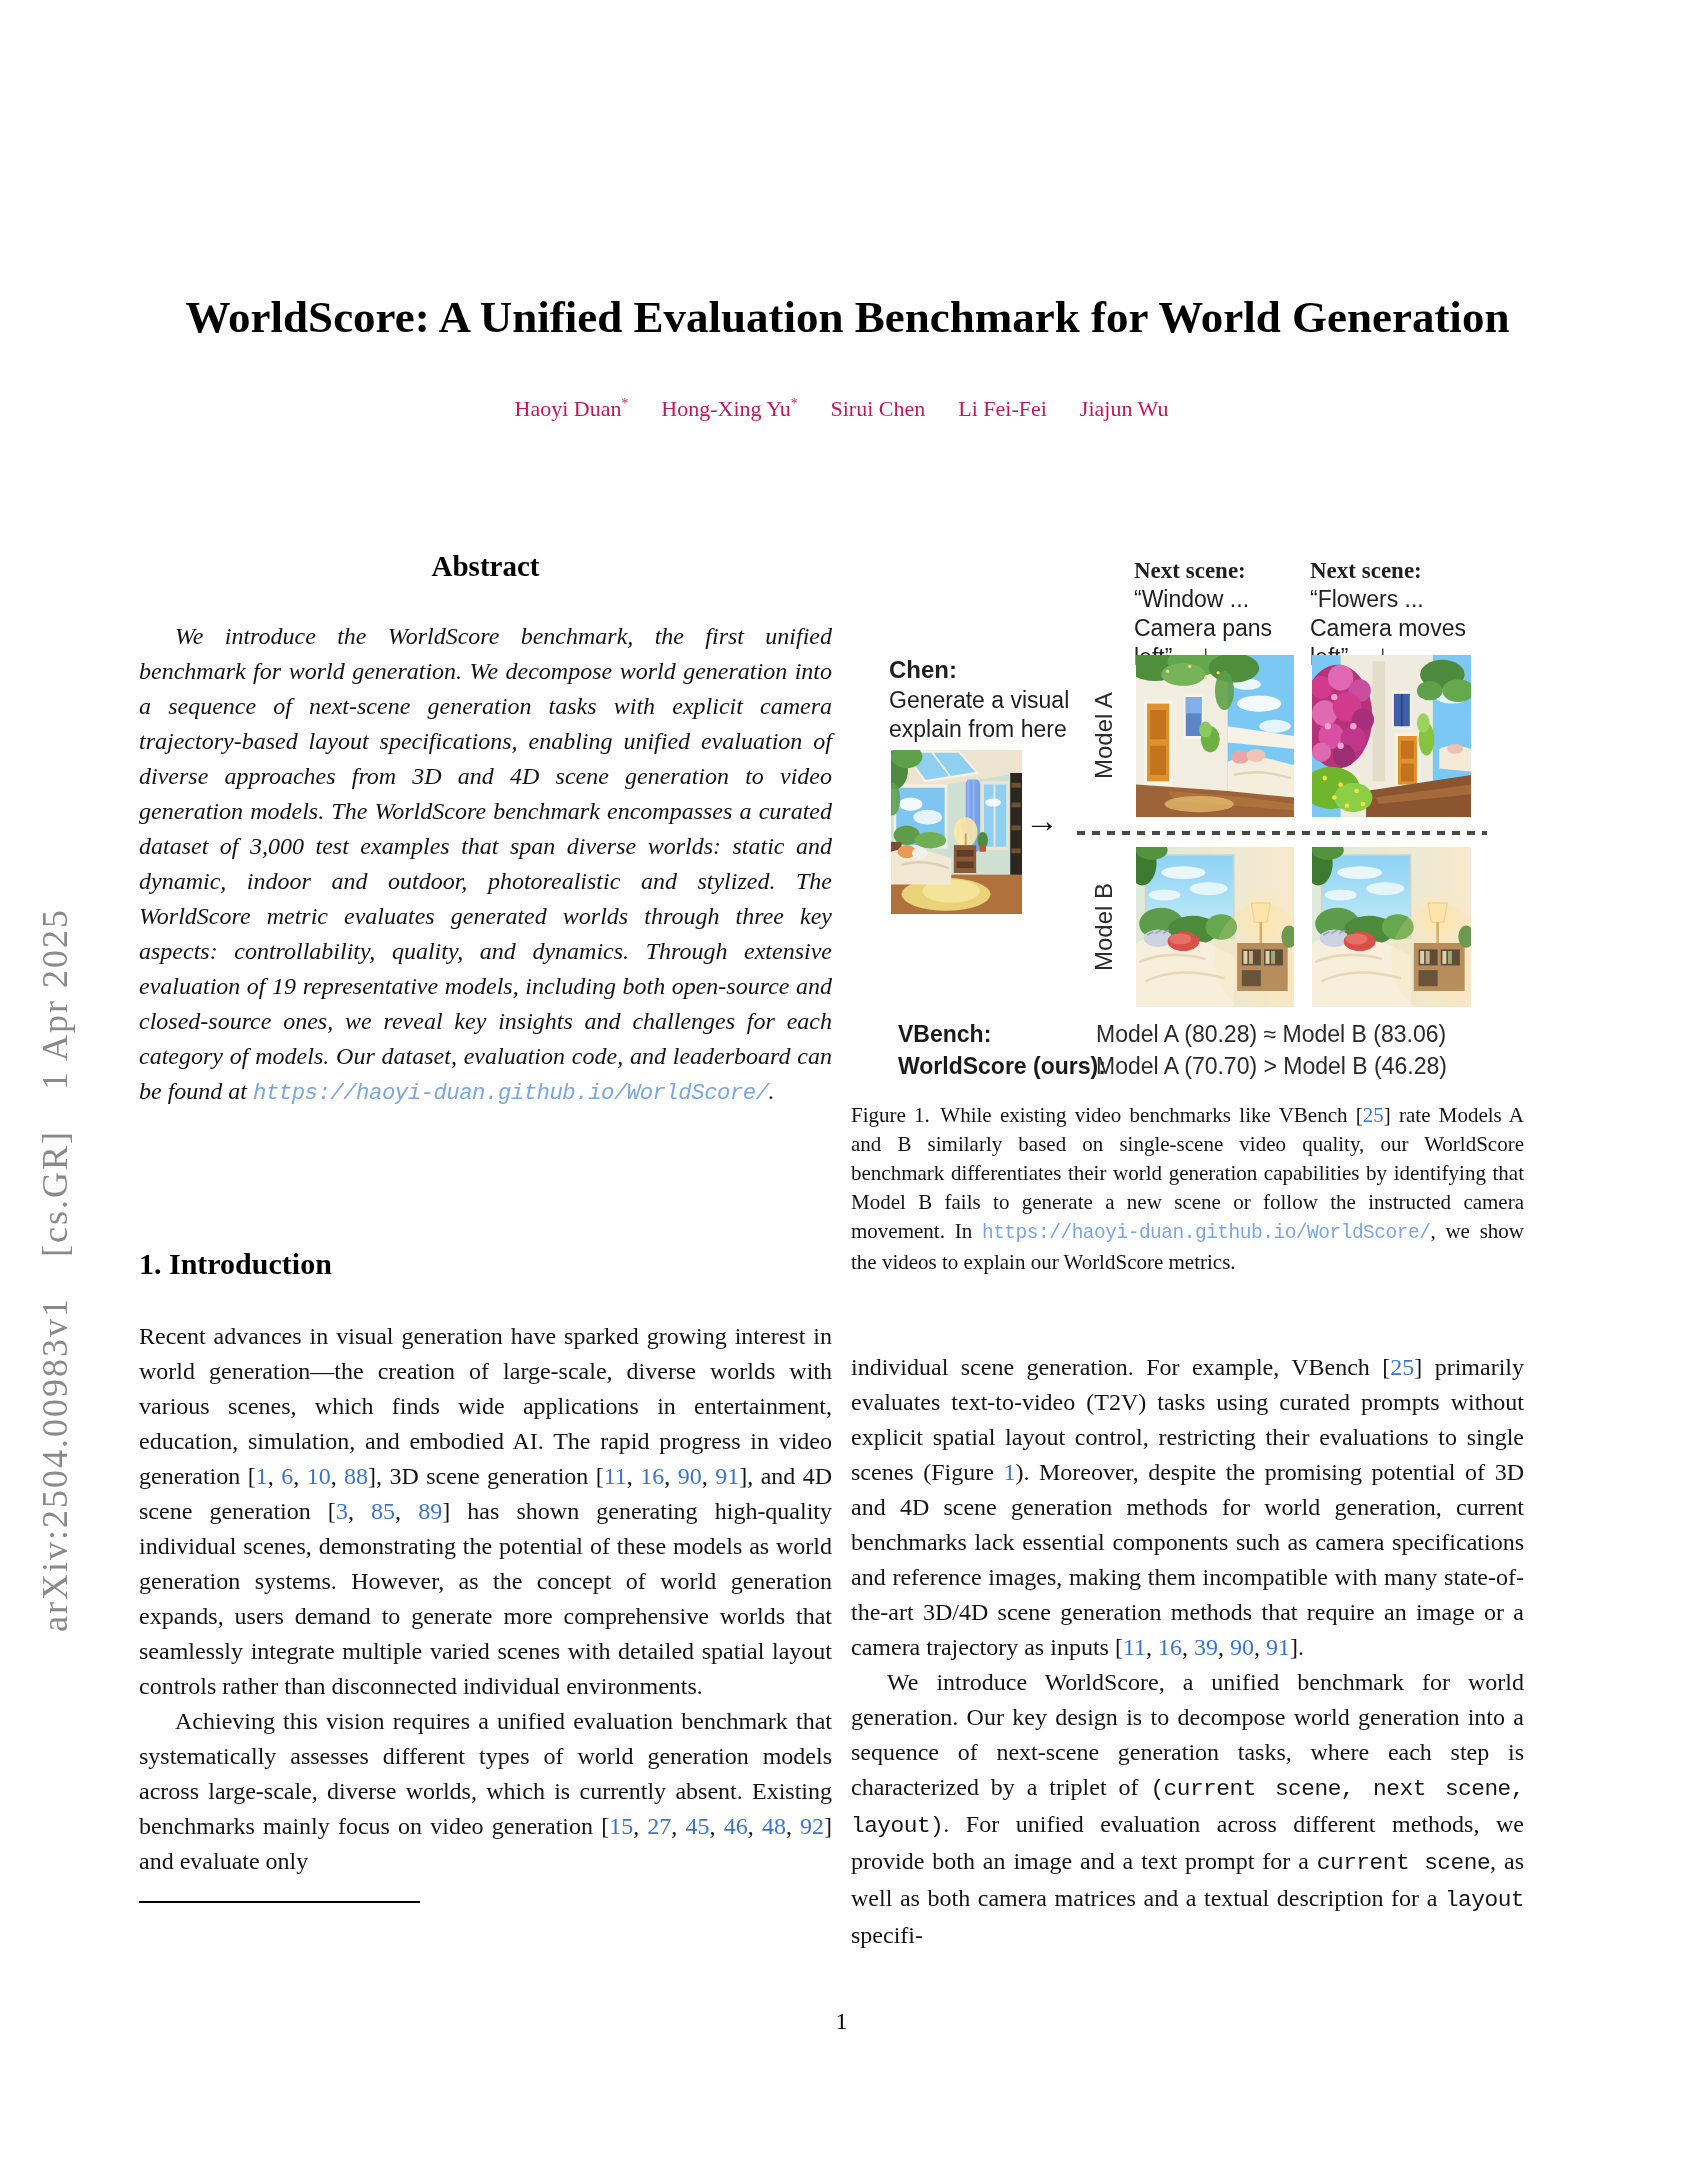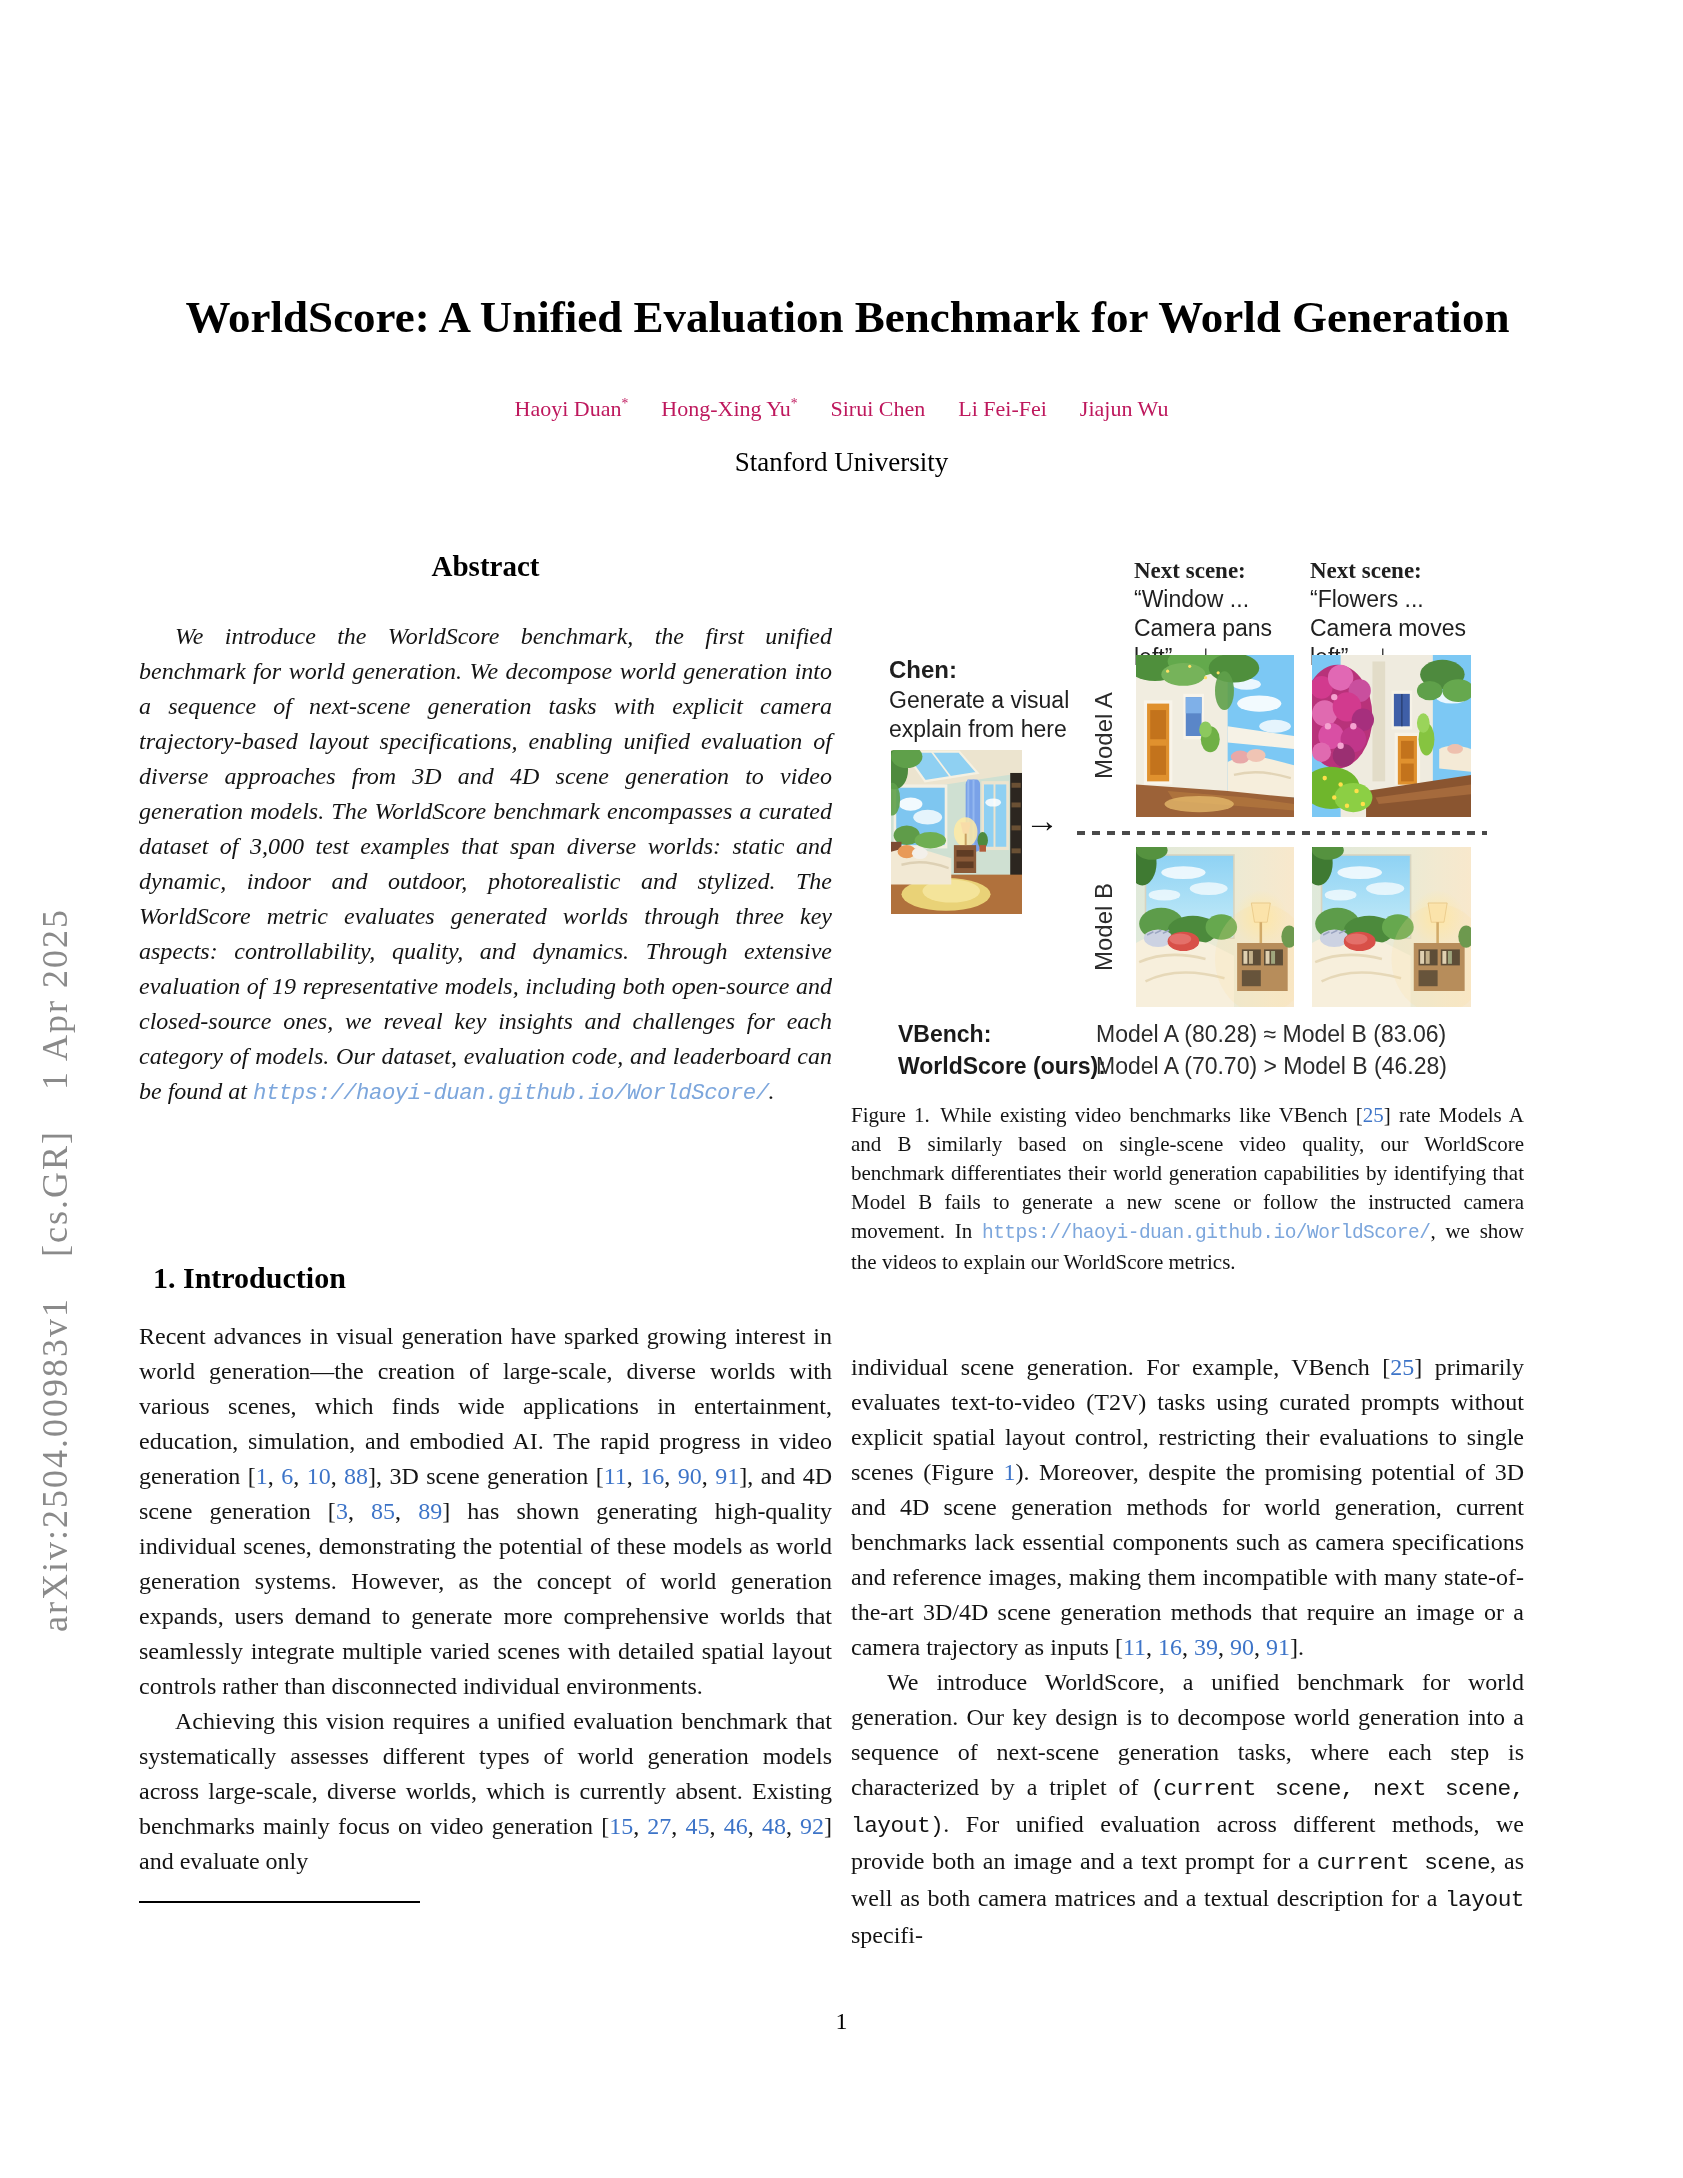--- a/index.html
+++ b/index.html
@@ -32,21 +32,21 @@
     position:absolute;top:447px;left:0;width:100%;
     text-align:center;font-size:27px;color:#000;
   }
   
   .abstract{position:absolute;left:139px;top:550px;width:693px;}
   .abs-head{margin:0 0 36px 0;text-align:center;font-size:29px;font-weight:bold;color:#000;}
   .body-text{margin:0;font-size:24px;line-height:35px;text-align:justify;color:#141414;}
   .indent{text-indent:36px;}
   .italic{font-style:italic;}
   
-  .intro-head{position:absolute;left:139px;top:1247px;margin:14px;font-size:30px;font-weight:bold;color:#000;text-align:center;}
+  .intro-head{position:absolute;left:139px;top:1247px;margin:0;font-size:30px;font-weight:bold;color:#000;text-align:center;}
   .col-left{position:absolute;left:139px;top:1319px;width:693px;}
   .col-right{position:absolute;left:851px;top:1350px;width:673px;}
   .footnote-block{margin-top:22px;}
   .footnote-rule{width:281px;border-top:2px solid #000;margin:0 0 8px 0;}
   .footnote-text{margin:0;font-size:20px;line-height:26px;text-indent:20px;}
   .pageno{position:absolute;left:0;top:2008px;width:100%;text-align:center;font-size:24px;color:#000;}
   
   .sg-n{}
   .sg-c{color:var(--cite);}
   .sg-u{color:var(--url);font-family:"Liberation Mono",monospace;font-size:0.93em;letter-spacing:-0.5px;}
@@ -96,21 +96,20 @@
 </style>
 </head>
 <body>
 
 <div class="page">
 
   <div class="watermark">arXiv:2504.00983v1  [cs.GR]  1 Apr 2025</div>
 
   <h1 class="title">WorldScore: A Unified Evaluation Benchmark for World Generation</h1>
   <div class="authors"><span class="sg-n">Haoyi Duan</span><span class="sg-sup">*</span><span class="sg-n">  Hong-Xing Yu</span><span class="sg-sup">*</span><span class="sg-n">  Sirui Chen  Li Fei-Fei  Jiajun Wu</span></div>
-  <div class="affiliation">Stanford University</div>
 
   <section class="abstract">
     <h2 class="abs-head">Abstract</h2>
     <p class="body-text indent italic"><span class="sg-n">We introduce the WorldScore benchmark, the first unified benchmark for world generation. We decompose world generation into a sequence of next-scene generation tasks with explicit camera trajectory-based layout specifications, enabling unified evaluation of diverse approaches from 3D and 4D scene generation to video generation models. The WorldScore benchmark encompasses a curated dataset of 3,000 test examples that span diverse worlds: static and dynamic, indoor and outdoor, photorealistic and stylized. The WorldScore metric evaluates generated worlds through three key aspects: controllability, quality, and dynamics. Through extensive evaluation of 19 representative models, including both open-source and closed-source ones, we reveal key insights and challenges for each category of models. Our dataset, evaluation code, and leaderboard can be found at </span><span class="sg-u">https://haoyi-duan.github.io/WorldScore/</span><span class="sg-n">.</span></p>
   </section>
 
   <h2 class="intro-head">1. Introduction</h2>
 
   <div class="col-left">
     <p class="body-text"><span class="sg-n">Recent advances in visual generation have sparked growing interest in world generation—the creation of large-scale, diverse worlds with various scenes, which finds wide applications in entertainment, education, simulation, and embodied AI. The rapid progress in video generation [</span><span class="sg-c">1</span><span class="sg-n">, </span><span class="sg-c">6</span><span class="sg-n">, </span><span class="sg-c">10</span><span class="sg-n">, </span><span class="sg-c">88</span><span class="sg-n">], 3D scene generation [</span><span class="sg-c">11</span><span class="sg-n">, </span><span class="sg-c">16</span><span class="sg-n">, </span><span class="sg-c">90</span><span class="sg-n">, </span><span class="sg-c">91</span><span class="sg-n">], and 4D scene generation [</span><span class="sg-c">3</span><span class="sg-n">, </span><span class="sg-c">85</span><span class="sg-n">, </span><span class="sg-c">89</span><span class="sg-n">] has shown generating high-quality individual scenes, demonstrating the potential of these models as world generation systems. However, as the concept of world generation expands, users demand to generate more comprehensive worlds that seamlessly integrate multiple varied scenes with detailed spatial layout controls rather than disconnected individual environments.</span></p>

